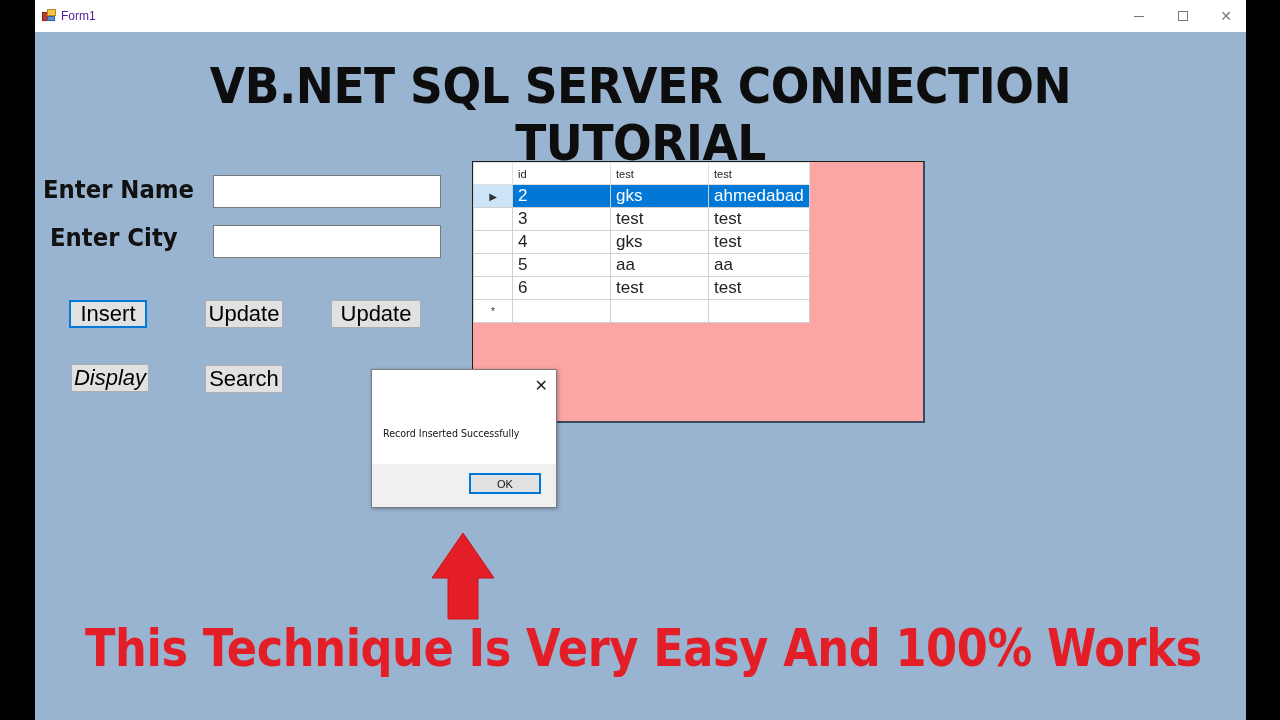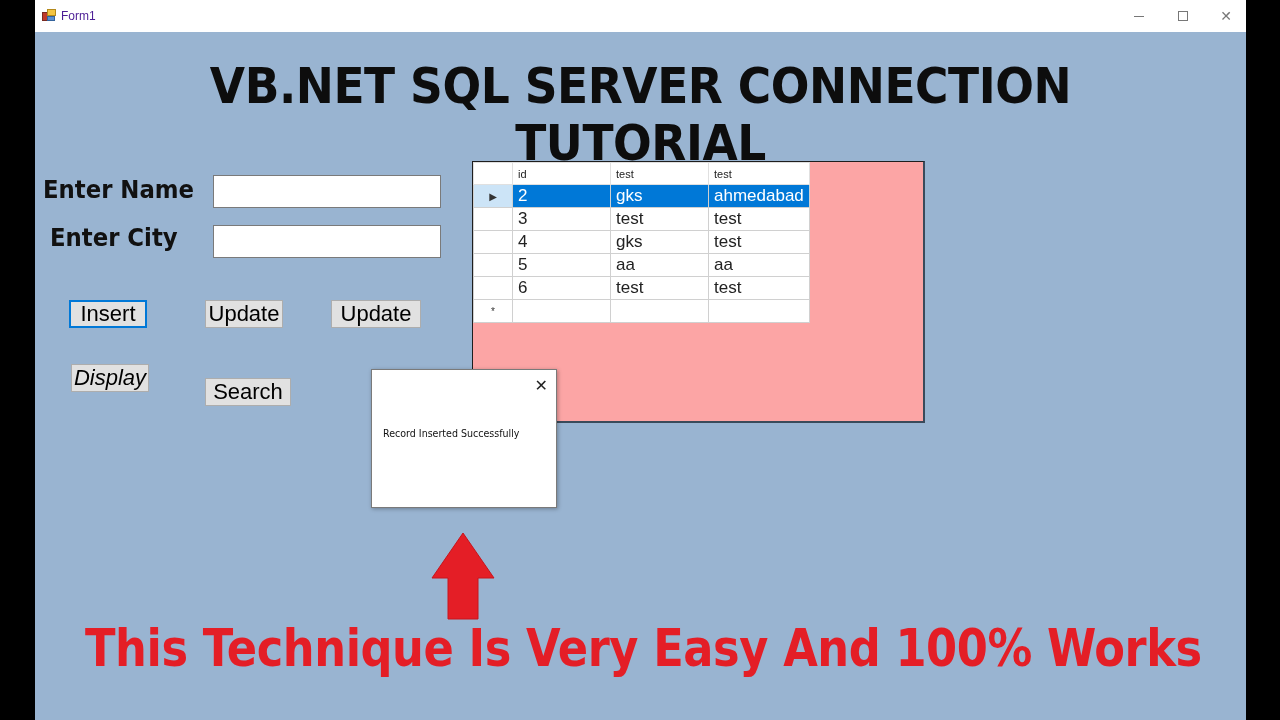--- a/index.html
+++ b/index.html
@@ -28,21 +28,21 @@
   .txt { position: absolute; background: #fff; border: 1px solid #7a7a7a; height: 33px; width: 228px; left: 178px; font-size: 16px; padding: 4px 6px; outline: none; }
   .txt-name { top: 175px; }
   .txt-city { top: 225px; }
 
   .btn { position: absolute; height: 28px; background: #e1e1e1; border: 1px solid #adadad; font-size: 22px; color: #000000; display: flex; align-items: center; justify-content: center; cursor: pointer; font-family: "Liberation Sans", sans-serif; }
   .btn.focused { border: 2px solid #0078d7; }
   .btn-insert { left: 34px; top: 300px; width: 78px; }
   .btn-delete { left: 170px; top: 300px; width: 78px; }
   .btn-update { left: 296px; top: 300px; width: 90px; }
   .btn-display { left: 36px; top: 364px; width: 78px; font-style: italic; }
-  .btn-search { left: 170px; top: 378px; width: 86px; }
+  .btn-search { left: 170px; top: 365px; width: 78px; }
 
   .grid { position: absolute; left: 437px; top: 161px; width: 453px; height: 262px; background: #fca5a5; border: 1px solid #1e1e1e; border-right: 2px solid #3a4a5a; border-bottom: 2px solid #3a4a5a; overflow: hidden; }
   .grid table { border-collapse: collapse; font-family: "Liberation Sans", sans-serif; }
   .grid td, .grid th { height: 23px; border: 1px solid #d0d0d0; background: #fff; padding: 0 5px; text-align: left; font-weight: normal; }
   .grid th { font-size: 11px; color: #222; height: 22px; border-color: #e0e0e0; }
   .grid td { font-size: 17px; color: #222; }
   .grid .rh { width: 39px; padding: 0; text-align: center; font-size: 10px; color: #333; }
   .grid .cw { width: 98px; }
   .grid tr.selected td.cell { background: #0078d7; color: #fff; }
   .grid tr.selected td.rh { background: #cce4f7; }
@@ -137,20 +137,23 @@
         <td class="cell"></td>
         <td class="cell"></td>
       </tr>
     </tbody>
       </table>
   </div>
 
   <div class="dialog">
     <span class="dialog-close">✕</span>
     <div class="dialog-msg">Record Inserted Successfully</div>
+    <div class="dialog-footer">
+      <div class="dialog-ok">OK</div>
+    </div>
   </div>
 
   <svg class="arrow" width="64" height="88" viewBox="0 0 64 88">
     <polygon points="32,0 63,45 47,45 47,86 17,86 17,45 1,45" fill="#e41e26" stroke="#c8141c" stroke-width="1" stroke-linejoin="round"></polygon>
   </svg>
 
   <div class="tagline">This Technique Is Very Easy And 100% Works</div>
 </div>
 
 </body></html>

